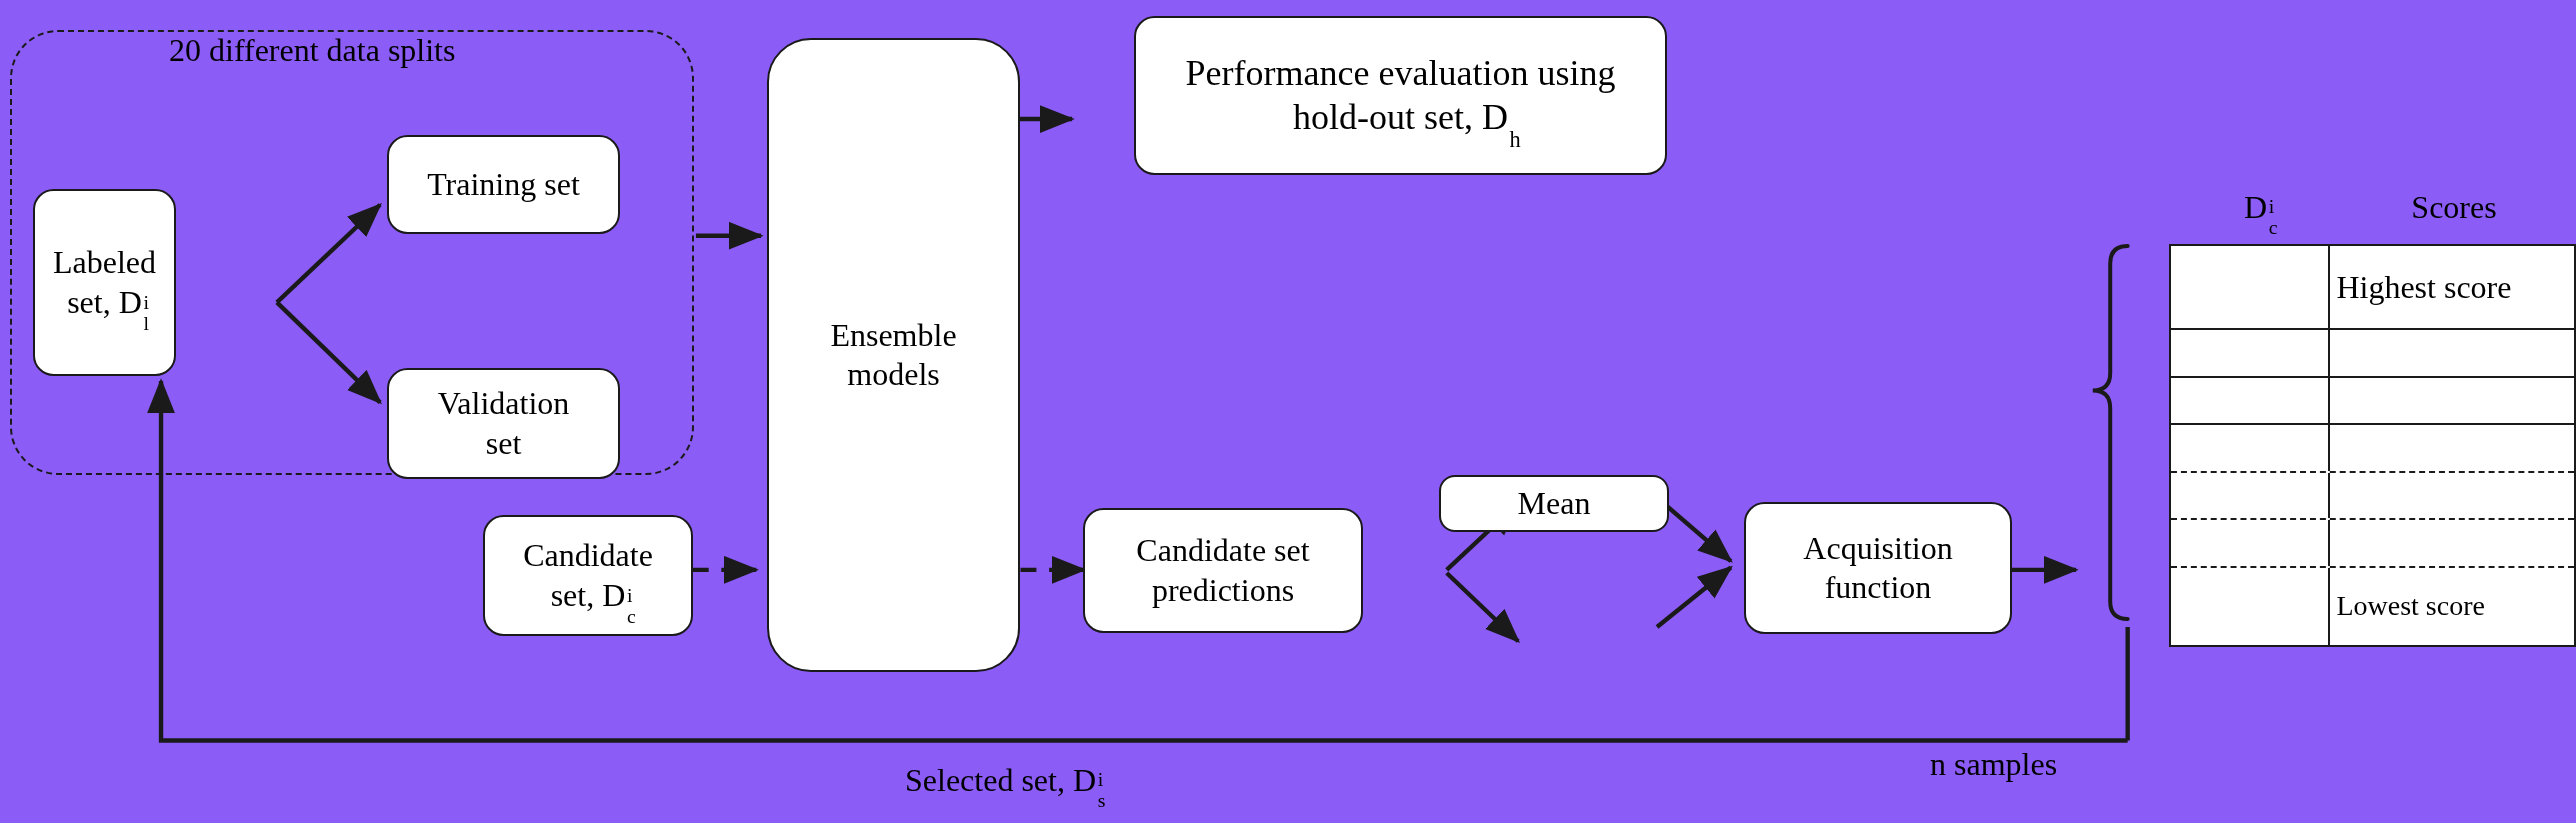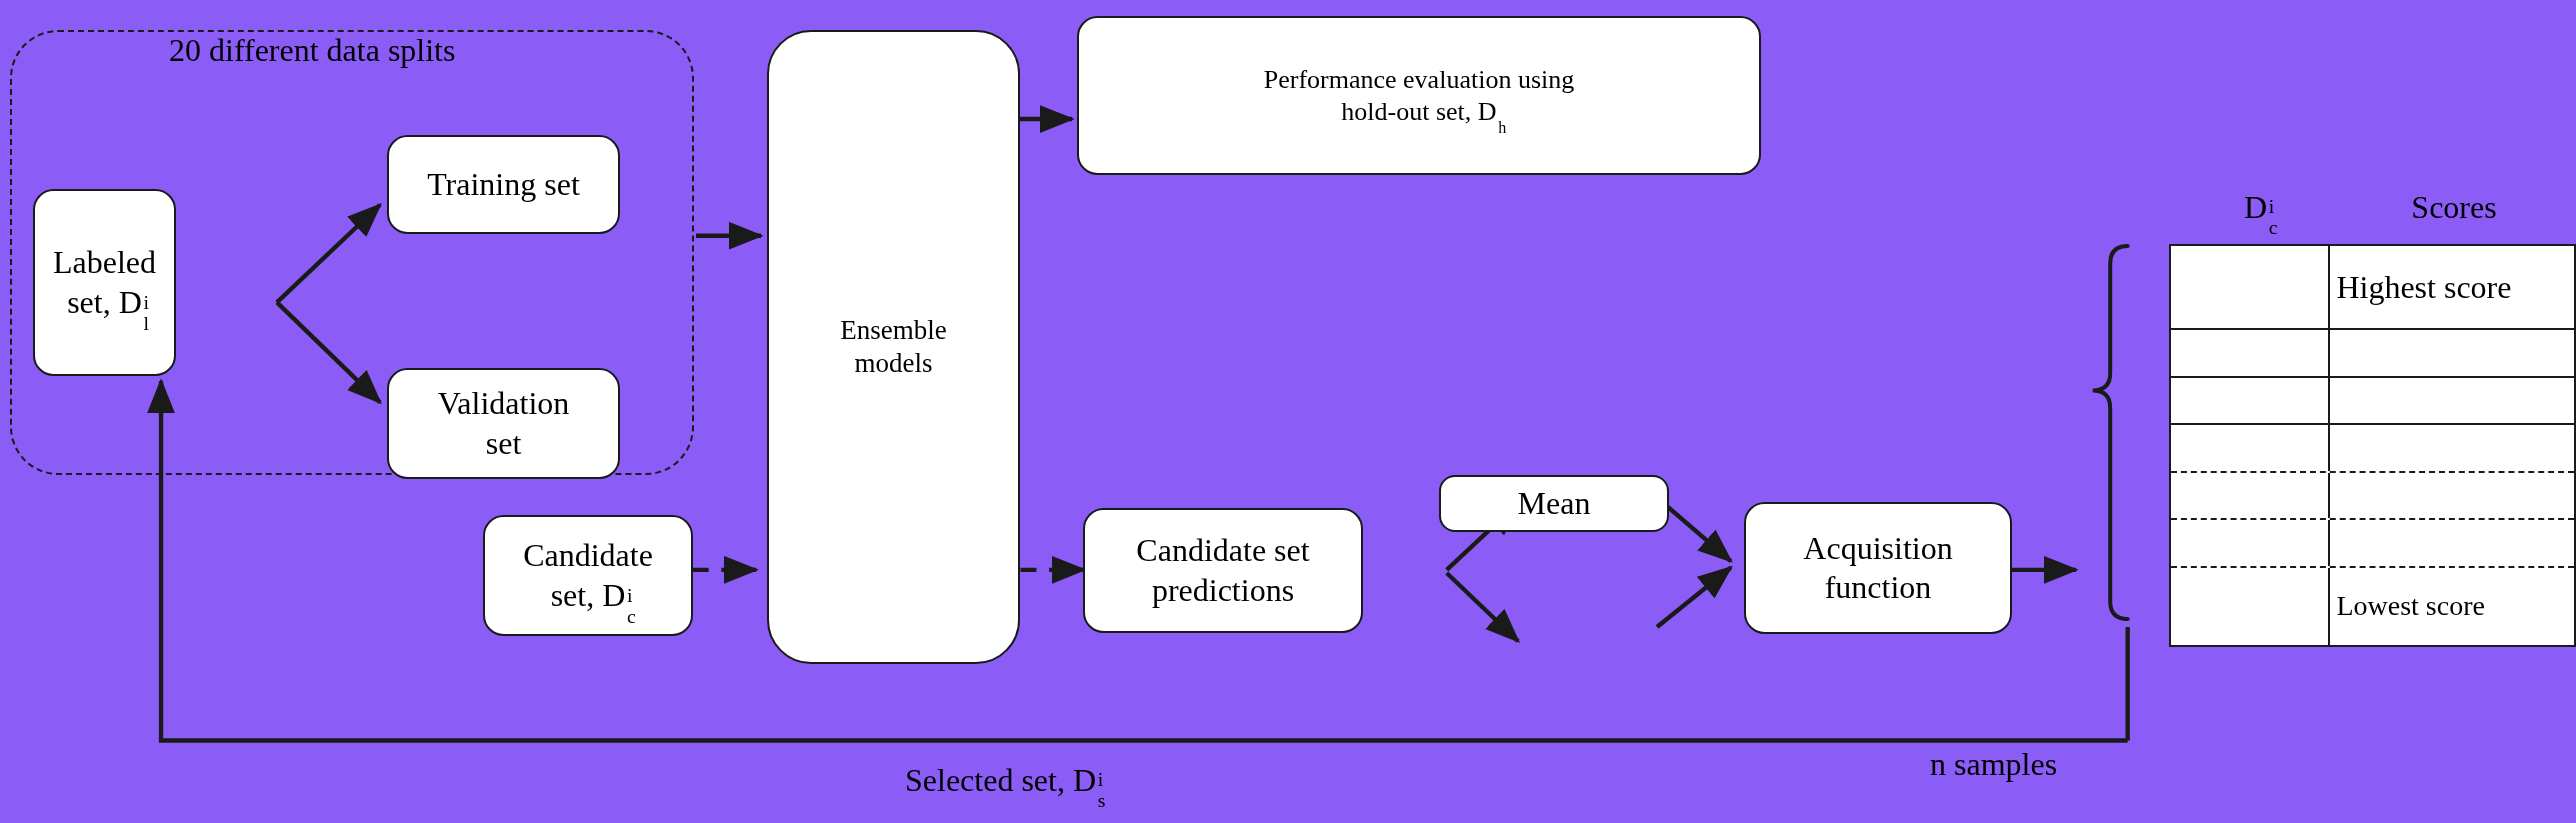--- a/index.html
+++ b/index.html
@@ -122,28 +122,28 @@
     <span class="lbl">Training set</span>
   </div>
 
   <div class="node" style="left:387px;top:368px;width:233px;height:111px;font-size:32px;">
     <span class="lbl">
       <span>Validation</span><br>
       <span>set</span>
     </span>
   </div>
 
-  <div class="node" style="left:767px;top:30px;width:253px;height:634px;font-size:27px;border-radius:44px;">
+  <div class="node" style="left:767px;top:38px;width:253px;height:634px;font-size:32px;border-radius:44px;">
     <span class="lbl">
       <span>Ensemble</span><br>
       <span>models</span>
     </span>
   </div>
 
-  <div class="node" style="left:1077px;top:16px;width:684px;height:159px;font-size:26px;">
+  <div class="node" style="left:1134px;top:16px;width:533px;height:159px;font-size:36px;">
     <span class="lbl">
       <span>Performance evaluation using</span><br>
       <span>hold-out set, D</span><span class="subsup"><i class="dn">h</i></span>
     </span>
   </div>
 
   <div class="node" style="left:483px;top:515px;width:210px;height:121px;font-size:32px;">
     <span class="lbl">
       <span>Candidate</span><br>
       <span>set, D</span><span class="subsup"><i class="up">i</i><i class="dn">c</i></span>

